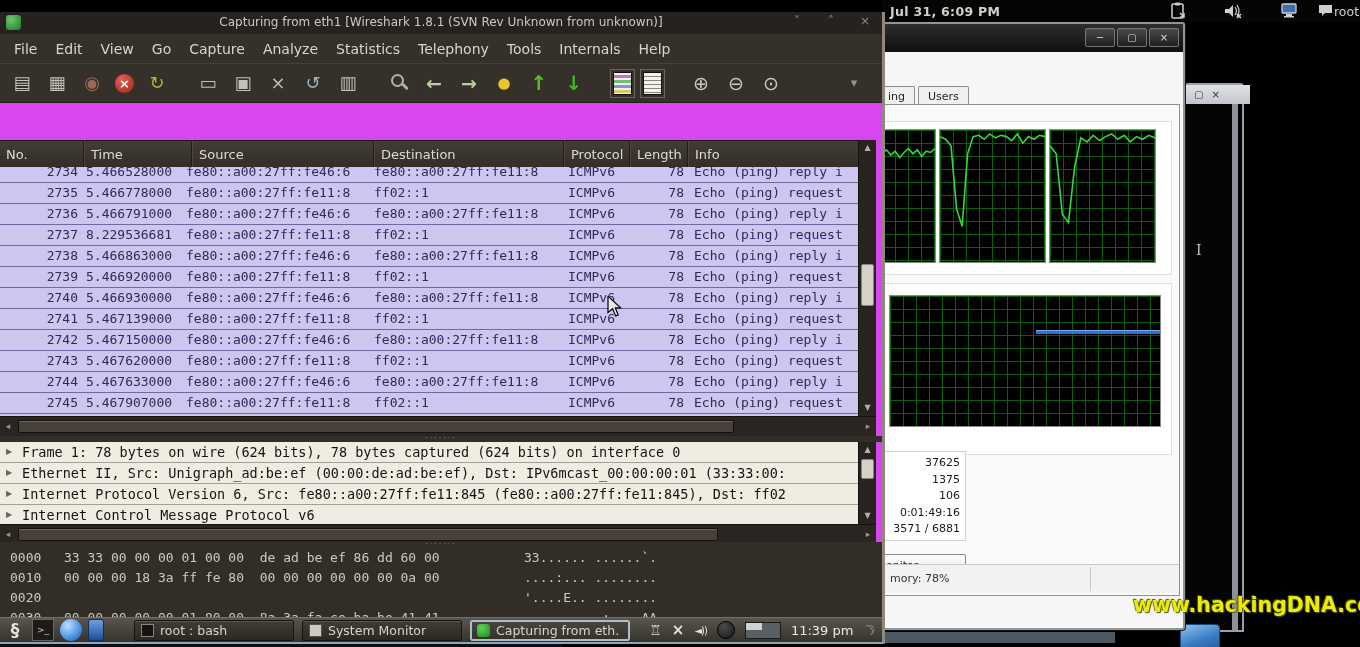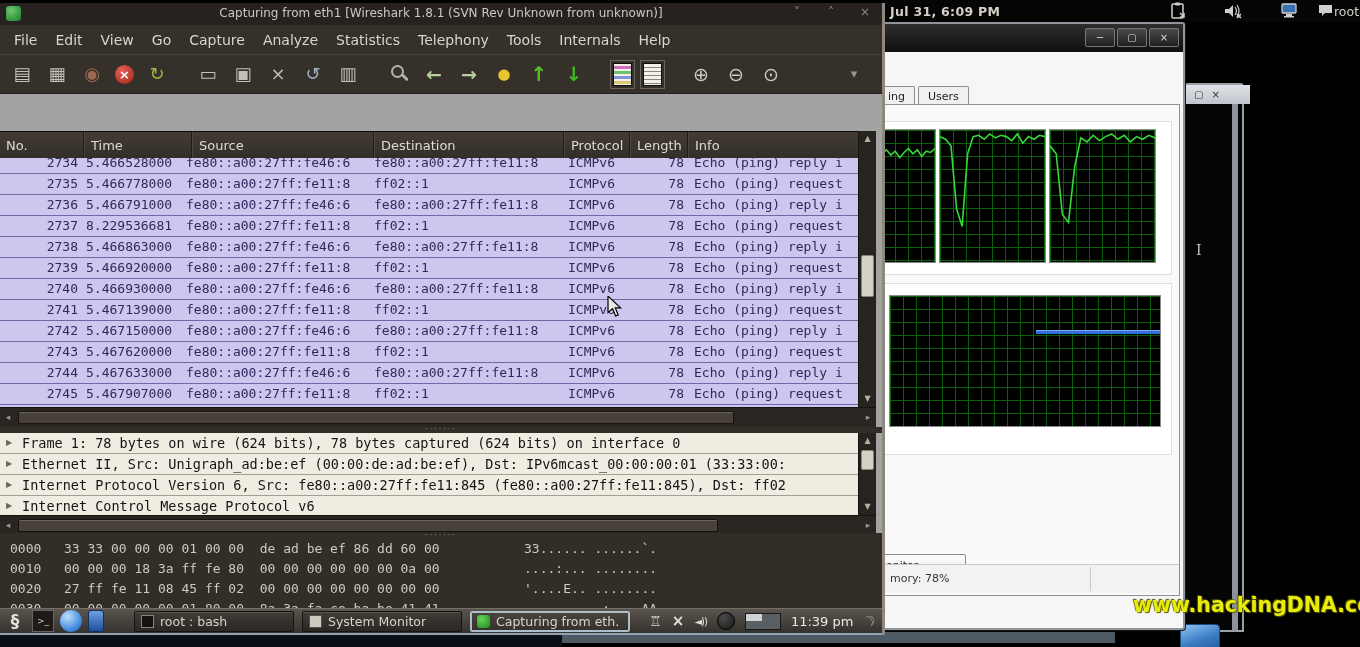--- a/index.html
+++ b/index.html
@@ -1,20 +1,20 @@
 <!DOCTYPE html>
 <html><head>
 <meta charset="utf-8">
 <style>
   html,body{margin:0;padding:0;background:#000;}
   #stage{position:relative;width:1360px;height:647px;background:#000;overflow:hidden;
          font-family:"DejaVu Sans","Liberation Sans",sans-serif;}
 
   
-  #vm{position:absolute;left:0;top:3px;width:882px;height:632px;background:#a3a3a3;
+  #vm{position:absolute;left:0;top:12px;width:882px;height:632px;background:#d946ef;
       border-right:3px solid #8e8880;z-index:10;}
   
   #ws-titlebar{position:absolute;left:0;top:0;width:100%;height:22px;background:#272220;}
   #ws-title{position:absolute;left:0;right:0;top:3px;text-align:center;font-size:12px;color:#ccc8c0;}
   #ws-logo{position:absolute;left:6px;top:3px;width:15px;height:15px;border-radius:3px;
            background:radial-gradient(circle at 35% 30%,#6cc96c,#1d7a2d);}
   #ws-ctrls{position:absolute;right:8px;top:2px;display:flex;gap:16px;}
   #ws-ctrls span{width:18px;text-align:center;font-size:12px;color:#8f8a80;}
   
   #ws-menubar{position:absolute;left:0;top:22px;width:100%;height:29px;background:#353029;
@@ -274,20 +274,28 @@
           </svg>
         </div>
       <div class="tm-graph" id="tm-g3" data-name="usage-history-graph-3">
           <svg viewBox="0 0 100 100" preserveAspectRatio="none" style="width:100%;height:100%;display:block">
             <polyline points="0.0,12.0 5.9,18.0 11.8,64.0 17.6,70.0 23.5,28.0 29.4,6.0 35.3,9.0 41.2,4.0 47.1,8.0 52.9,5.0 58.8,3.0 64.7,7.0 70.6,4.0 76.5,9.0 82.4,5.0 88.2,7.0 94.1,4.0 100.0,6.0" fill="none" stroke="#35d83a" stroke-width="1.6" vector-effect="non-scaling-stroke"></polyline>
           </svg>
         </div>
       <div class="tm-graph" id="tm-gbig" data-name="pf-usage-history-graph">
         <div id="pf-line" data-name="pf-usage-line" style="background: rgb(47, 111, 216); top: 27%; left: 54%; width: 46%;"></div>
       </div>
+      <div id="tm-stats" data-name="totals-panel">
+
+      <div class="stat" data-name="stat-value">37625</div>
+          <div class="stat" data-name="stat-value">1375</div>
+          <div class="stat" data-name="stat-value">106</div>
+          <div class="stat" data-name="stat-value">0:01:49:16</div>
+          <div class="stat" data-name="stat-value">3571 / 6881</div>
+        </div>
       <div id="tm-monbtn" data-name="resource-monitor-button">onitor...</div>
       <div id="tm-status" data-name="task-manager-statusbar">
         <span id="tm-status-text" data-name="memory-status">mory: 78%</span>
         <span id="tm-status-sep" data-name="statusbar-divider"></span>
       </div>
     </div>
   </div>
 
   <div id="strip-dark" data-name="bottom-strip-dark"></div>
   <div id="strip-light" data-name="bottom-strip-light"></div>
@@ -536,21 +544,20 @@
         </div>
 
         <div class="hrow" data-name="hex-row">
           <span class="hoff" data-name="hex-offset">0010</span>
           <span class="hbytes" data-name="hex-bytes">00 00 00 18 3a ff fe 80  00 00 00 00 00 00 0a 00</span>
           <span class="hascii" data-name="hex-ascii">....:... ........</span>
         </div>
 
         <div class="hrow" data-name="hex-row">
           <span class="hoff" data-name="hex-offset">0020</span>
-          <span class="hbytes" data-name="hex-bytes">27 ff fe 11 08 45 ff 02  00 00 00 00 00 00 00 00</span>
           <span class="hascii" data-name="hex-ascii">'....E.. ........</span>
         </div>
 
         <div class="hrow" data-name="hex-row">
           <span class="hoff" data-name="hex-offset">0030</span>
           <span class="hbytes" data-name="hex-bytes">00 00 00 00 00 01 80 00  8a 3a fa ce ba be 41 41</span>
           <span class="hascii" data-name="hex-ascii">........ .:....AA</span>
         </div>
       </div>
 

